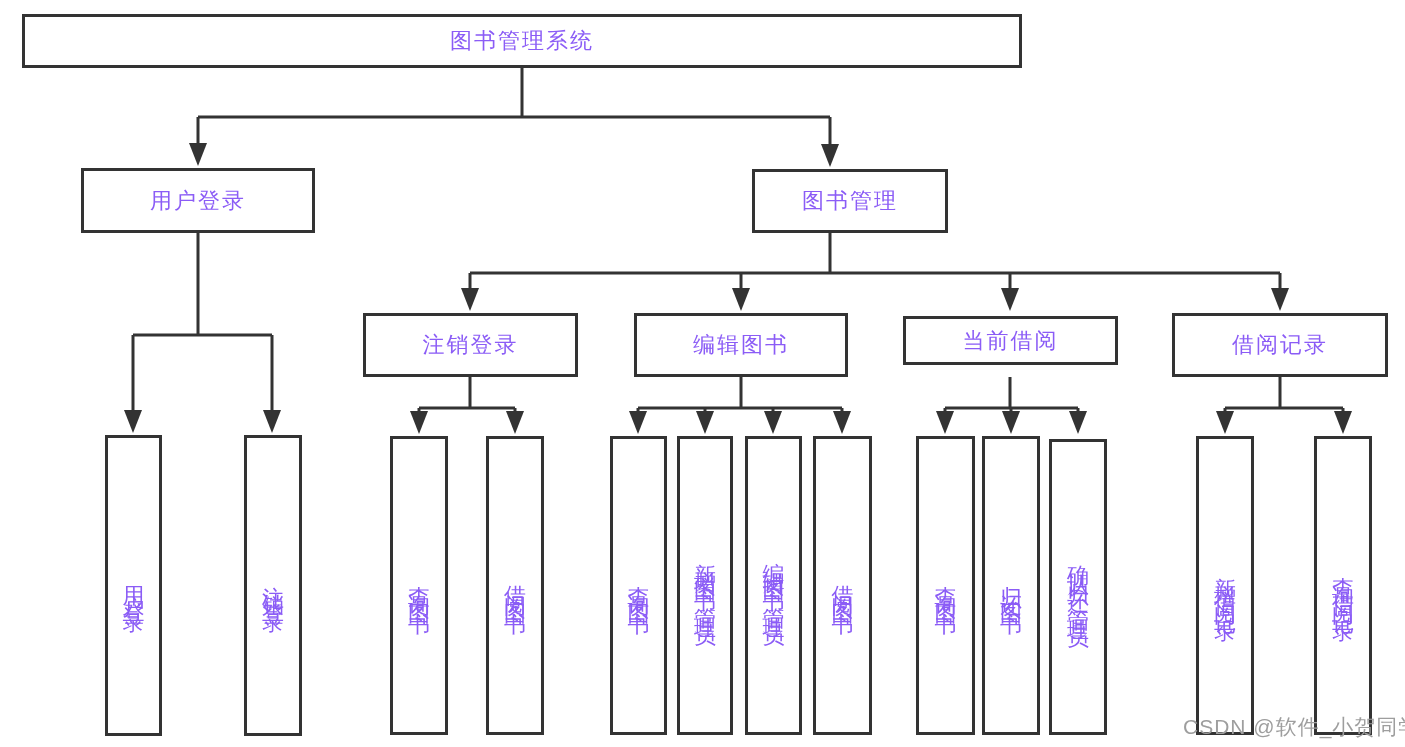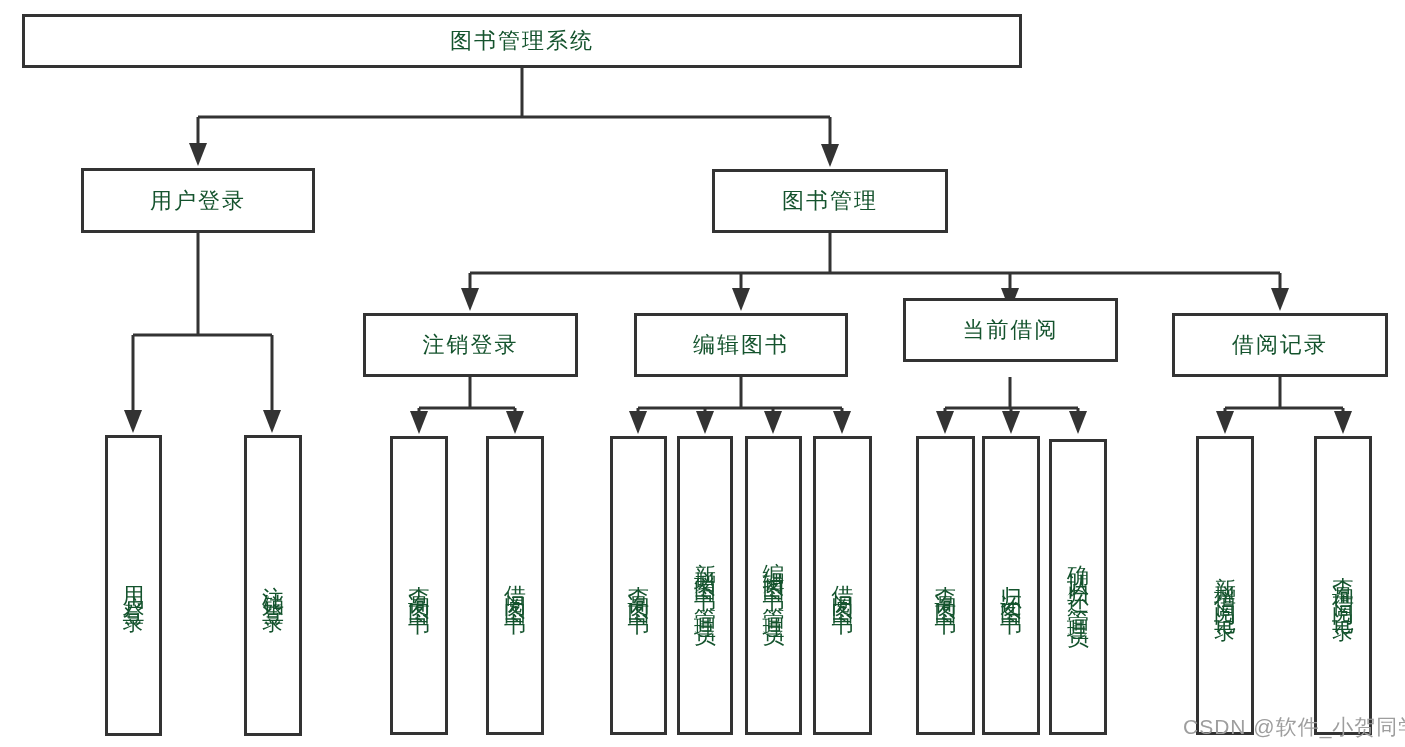--- a/index.html
+++ b/index.html
@@ -16,21 +16,21 @@
     box-sizing:border-box;
     border:3px solid #333333;
     background:#ffffff;
     display:flex;align-items:center;justify-content:center;
     z-index:2;
     color:#333333;
   }
   .node .lbl{
     font-size:22px;
     letter-spacing:2px;
-    color:#14532d;
+    color:#8b5cf6;
     white-space:nowrap;
   }
   .node.v .lbl{
     writing-mode:vertical-rl;
     text-orientation:mixed;
     letter-spacing:9px;
     font-size:22px;
     line-height:1;
   }
   #watermark{
@@ -90,38 +90,38 @@
       <polygon points="1334,411 1352,411 1343,434" fill="#333333"></polygon>
     </svg>
 
   <div class="node h" style="left:22px;top:14px;width:1000px;height:54px">
     <span class="lbl">图书管理系统</span>
   </div>
 
   <div class="node h" style="left:81px;top:168px;width:234px;height:65px">
     <span class="lbl">用户登录</span>
   </div>
-  <div class="node h" style="left:712px;top:169px;width:236px;height:64px">
+  <div class="node h" style="left:752px;top:169px;width:196px;height:64px">
     <span class="lbl">图书管理</span>
   </div>
 
   <div class="node v" style="left:105px;top:435px;width:57px;height:301px">
     <span class="lbl">用户登录</span>
   </div>
   <div class="node v" style="left:244px;top:435px;width:58px;height:301px">
     <span class="lbl">注销登录</span>
   </div>
 
   <div class="node h" style="left:363px;top:313px;width:215px;height:64px">
     <span class="lbl">注销登录</span>
   </div>
   <div class="node h" style="left:634px;top:313px;width:214px;height:64px">
     <span class="lbl">编辑图书</span>
   </div>
-  <div class="node h" style="left:903px;top:298px;width:215px;height:64px">
+  <div class="node h" style="left:903px;top:316px;width:215px;height:49px">
     <span class="lbl">当前借阅</span>
   </div>
   <div class="node h" style="left:1172px;top:313px;width:216px;height:64px">
     <span class="lbl">借阅记录</span>
   </div>
 
   <div class="node v" style="left:390px;top:436px;width:58px;height:299px">
     <span class="lbl">查询图书</span>
   </div>
   <div class="node v" style="left:486px;top:436px;width:58px;height:299px">

